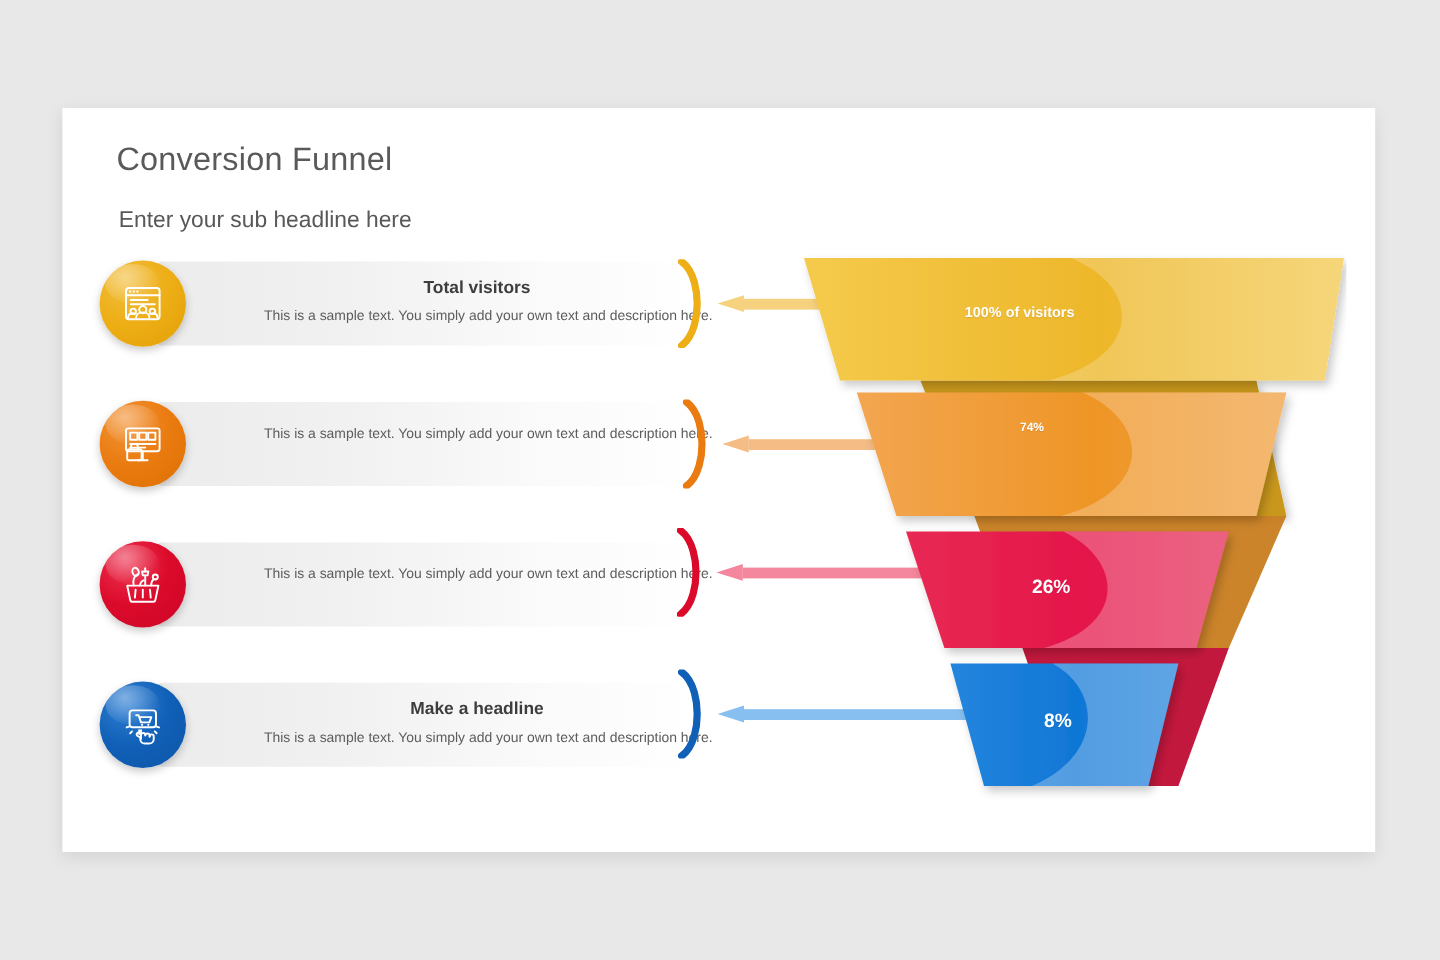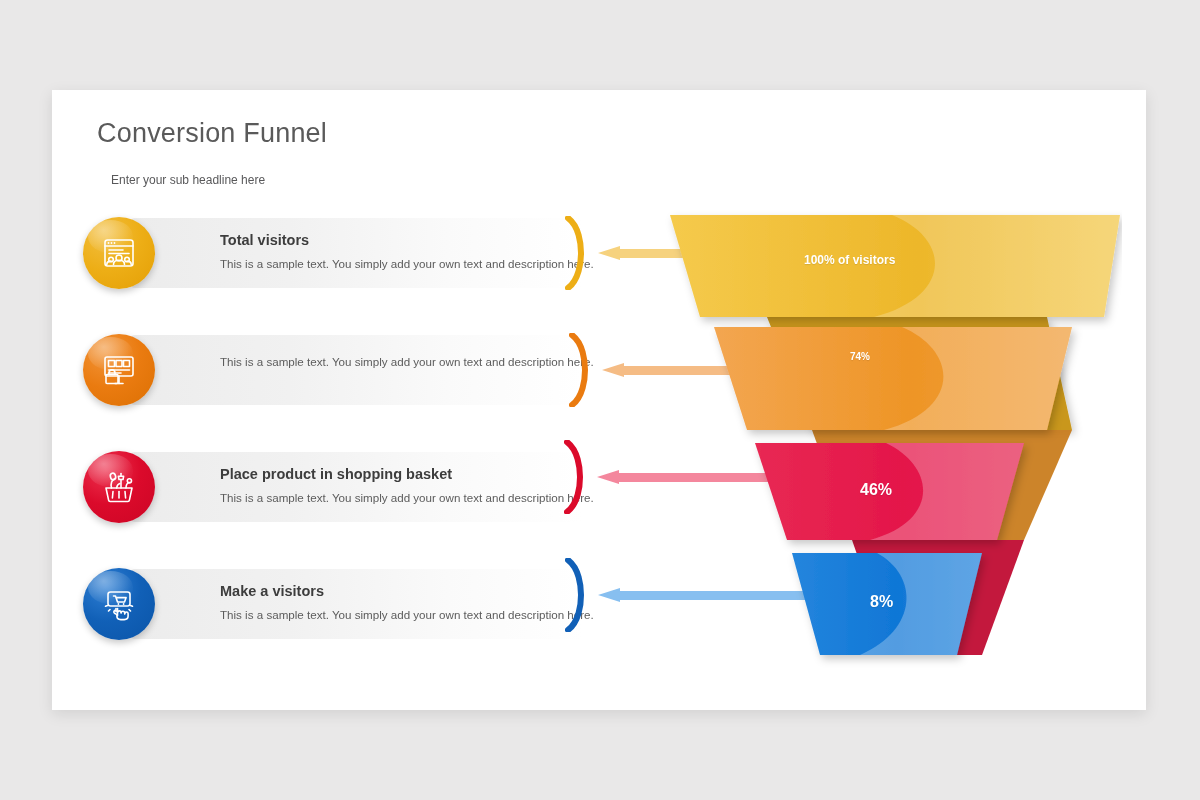--- a/index.html
+++ b/index.html
@@ -33,42 +33,42 @@
     font-size: 27px;
     font-weight: 400;
     color: #5a5a5a;
     letter-spacing: 0.2px;
     white-space: nowrap;
   }
   .subtitle {
     position: absolute;
     left: 47px;
     top: 83px;
-    font-size: 12px;
+    font-size: 19px;
     font-weight: 400;
     color: #58585a;
     white-space: nowrap;
-    margin-left: 12px;
   }
 
   
   .list {
     position: absolute;
     left: 31px;
     top: 128px;
     width: 500px;
   }
   .card {
     position: relative;
     height: 70px;
     margin-bottom: 47px;
     margin-left: 48px;
     width: 452px;
     border-radius: 4px;
     background: linear-gradient(to right, #ececec 0%, #f1f1f1 35%, #fafafa 70%, #ffffff 100%);
+    text-align: center;
   }
   .card-text {
     position: absolute;
     left: 89px;
     top: 13px;
     right: 8px;
   }
   .card-title {
     font-size: 14.5px;
     font-weight: bold;
@@ -243,21 +243,20 @@
             <path d="M22 21V12.5"></path>
             <path d="M20 12.5h4l0.6-3.2h-5.2z"></path>
             <line x1="22" y1="9.3" x2="22" y2="6.5"></line>
             <path d="M27 21c0-3 1.2-5 3-5.6"></path>
             <circle cx="30.4" cy="13.8" r="2.1"></circle>
             <path d="M17.6 21c0.4-2.6 1.8-4 3.2-4.4"></path>
           </g>
         </svg>
       </div>
       <div class="card-text">
-        <div class="card-title">Place product in shopping basket</div>
         <div class="card-desc">This is a sample text. You simply add your own text and description here.</div>
       </div>
     </div>
 
     <div class="card">
       <div class="badge" style="background:radial-gradient(circle at 32% 26%, #2E7FD4 0%, #1160B7 48%, #0B55A8 100%);">
         <svg viewBox="0 0 40 40">
           <g fill="none" stroke="#fff" stroke-width="1.6" stroke-linecap="round" stroke-linejoin="round">
             <rect x="9" y="8" width="22" height="14" rx="2.5"></rect>
             <path d="M14.5 12h2l2 6h7l1.6-4.4h-9"></path>
@@ -269,21 +268,21 @@
             <path d="M25.7 29.6c0-0.9 0.8-1.6 1.7-1.6s1.7 0.7 1.7 1.6v2.4c0 2.1-1.7 3.6-3.8 3.6h-3.6c-2.1 0-3.8-1.5-3.8-3.6v-1.4l-2.3-1.3a1.5 1.5 0 0 1 1.5-2.6l1.3 0.7"></path>
             <path d="M17 27.6v-3.1"></path>
             <line x1="11" y1="25.5" x2="9.5" y2="27"></line>
             <line x1="30" y1="25.5" x2="31.5" y2="27"></line>
             <line x1="8.5" y1="21.5" x2="6.5" y2="22.2"></line>
             <line x1="31.5" y1="21.5" x2="33.5" y2="22.2"></line>
           </g>
         </svg>
       </div>
       <div class="card-text">
-        <div class="card-title">Make a visitors</div>
+        <div class="card-title">Make a headline</div>
         <div class="card-desc">This is a sample text. You simply add your own text and description here.</div>
       </div>
     </div>
   </div>
 
   <div class="connector" style="left:513px; top:128px;">
     <svg class="bracket" viewBox="0 0 22 74">
       <path d="M3 2 C14 10, 16 28, 16 37 C16 46, 14 64, 3 72" fill="none" stroke="#EDAE16" stroke-width="6" stroke-linecap="round"></path>
     </svg>
     <div class="arrow" style="width:158px;">
@@ -370,17 +369,17 @@
       </g>
 
       <g filter="url(#sh)">
         <path d="M140 348 L330 348 L305 450 L168 450 Z" fill="url(#g4)"></path>
         <path d="M225 348 L330 348 L305 450 L208 450 C268 424, 266 370, 225 348 Z" fill="#ffffff" opacity="0.28"></path>
       </g>
     </svg>
 
     <div class="pct" style="left:152px; top:48px; font-size:12px;">100% of visitors</div>
     <div class="pct" style="left:198px; top:146px; font-size:10px;">74%</div>
-    <div class="pct" style="left:208px; top:276px; font-size:16px;">46%</div>
+    <div class="pct" style="left:208px; top:276px; font-size:16px;">26%</div>
     <div class="pct" style="left:218px; top:388px; font-size:16px;">8%</div>
   </div>
 
 </div>
 
 </body></html>

